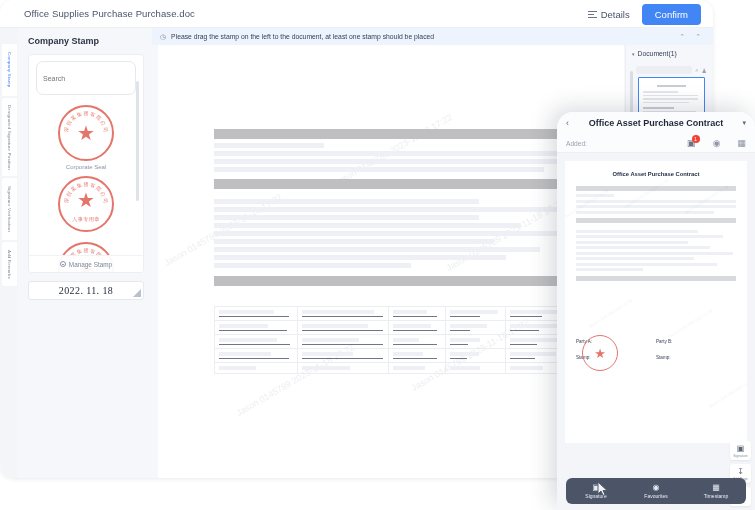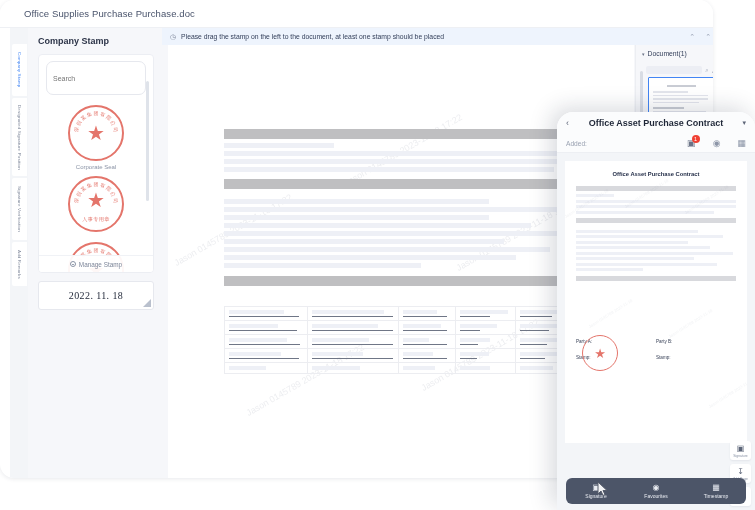--- a/index.html
+++ b/index.html
@@ -47,21 +47,21 @@
   .hamburger { display: inline-block; width: 9px; }
   .hamburger i { display: block; height: 1px; background: #6b7488; margin: 2px 0; }
   .hamburger i:nth-child(2) { width: 70%; }
   .confirm-btn {
     background: #4285f4; color: #fff; font-size: 9.5px;
     padding: 4px 13px; border-radius: 4px; border: none;
     cursor: pointer; line-height: 13px;
   }
 
   
-  .bodyrow { position: absolute; left: 10px; top: 28px; width: 713px; height: 450px; display: flex; }
+  .bodyrow { position: absolute; left: 0; top: 28px; width: 713px; height: 450px; display: flex; }
 
   
   .rail {
     width: 18px; background: #f3f5f8; padding-top: 16px;
     display: flex; flex-direction: column; align-items: center;
   }
   .rail-tab {
     width: 15px; background: #ffffff; margin-bottom: 2px;
     display: flex; align-items: center; justify-content: center;
     cursor: pointer; border-radius: 2px 0 0 2px;
@@ -124,21 +124,21 @@
   .gear-glyph {
     width: 6px; height: 6px; border: 1px solid #8a93a5; border-radius: 50%;
     position: relative;
   }
   .gear-glyph::after {
     content:''; position:absolute; left:1.5px; top:1.5px; width:1.5px; height:1.5px;
     background:#8a93a5; border-radius:50%;
   }
   .date-box {
     margin-top: 8px; background: #fff; border: 1px solid #e6e8ee; border-radius: 3px;
-    height: 29px; display: flex; align-items: center; justify-content: center;
+    height: 19px; display: flex; align-items: center; justify-content: center;
     font-family: "Liberation Serif", serif; font-size: 10px; color: #1e2536;
     position: relative; cursor: pointer; letter-spacing: .4px;
   }
   .date-box::after {
     content: ''; position: absolute; right: 2px; bottom: 2px;
     border-left: 4px solid transparent; border-top: 4px solid transparent;
     border-right: 4px solid #b9c0cd; border-bottom: 4px solid #b9c0cd;
   }
 
   
@@ -259,20 +259,31 @@
 </style>
 </head>
 <body>
 
 <div id="app">
 
   <div class="window">
 
     <div class="titlebar">
       <div class="doc-title">Office Supplies Purchase Purchase.doc</div>
+      <div class="tb-right">
+        <div class="details-btn">
+          <span class="hamburger">
+              <i></i>
+              <i></i>
+              <i></i>
+            </span>
+          <span>Details</span>
+        </div>
+        <button class="confirm-btn">Confirm</button>
+      </div>
     </div>
 
     <div class="bodyrow">
 
       <div class="rail">
         <div class="rail-tab active" style="height:52px">
           <span>Company Stamp</span>
         </div>
         <div class="rail-tab" style="height:78px">
           <span>Designated Signature Position</span>

